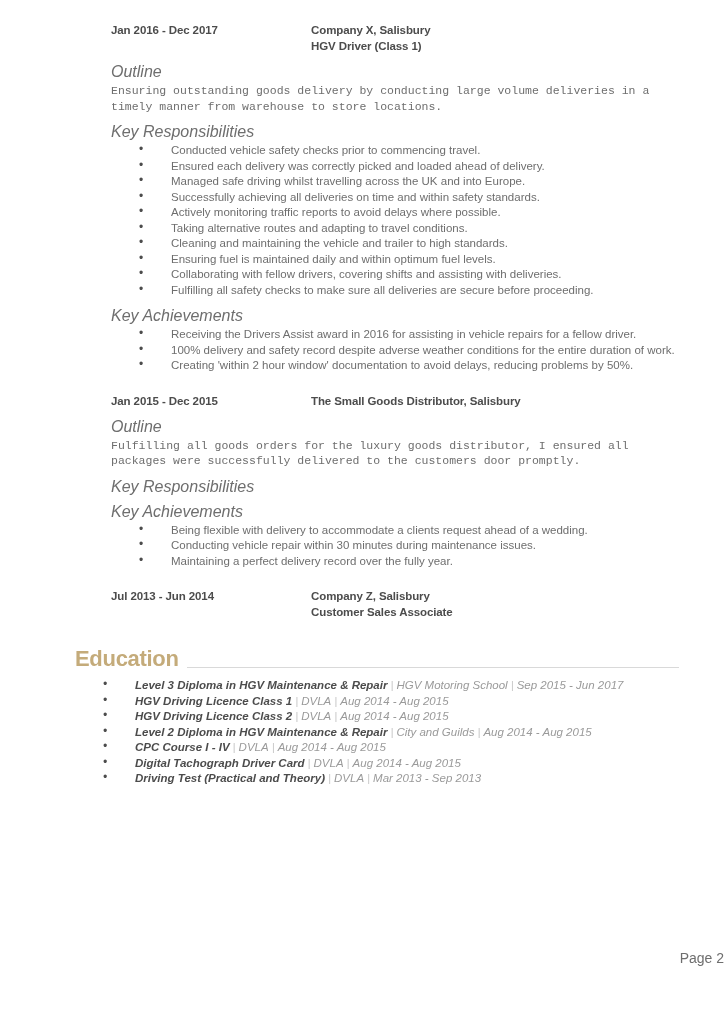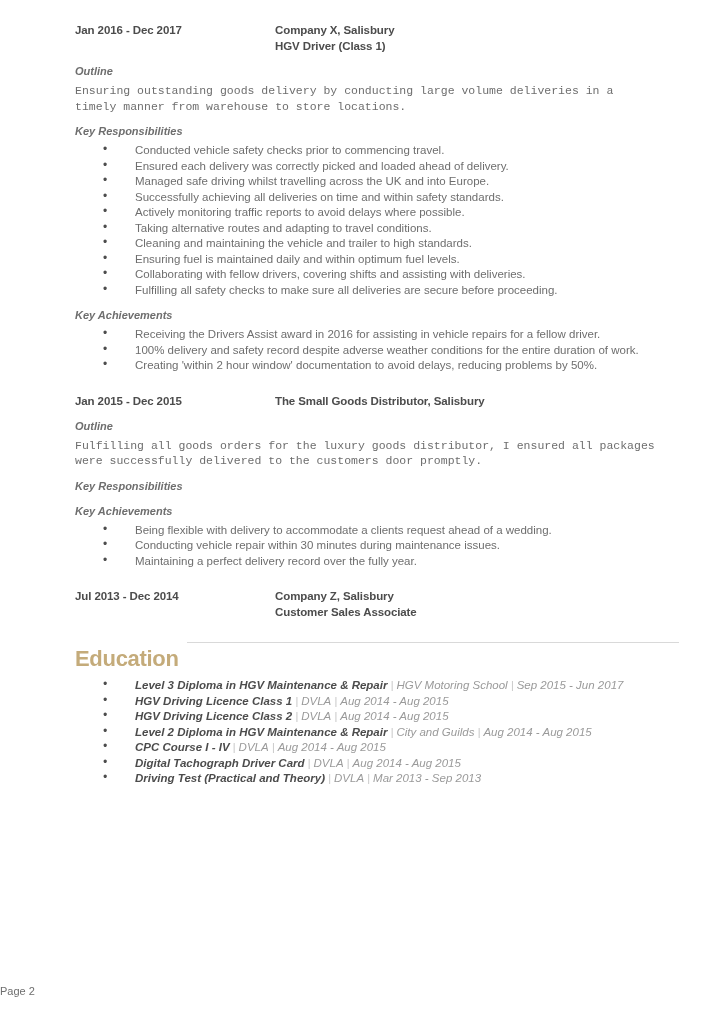--- a/index.html
+++ b/index.html
@@ -19,20 +19,21 @@
     width: 724px;
     height: 1024px;
     position: relative;
     box-sizing: border-box;
     padding: 22px 45px 0 75px;
   }
 
   
   .job {
     position: relative;
+    margin-left: 36px;
   }
   .job-head {
     display: flex;
     align-items: flex-start;
     margin-bottom: 2px;
   }
   .job-dates {
     width: 200px;
     flex: 0 0 200px;
     font-size: 11.5px;
@@ -46,27 +47,26 @@
     font-size: 11.5px;
     font-weight: bold;
     color: #4c4c4c;
     line-height: 16px;
     letter-spacing: -0.1px;
   }
   .job-company { display: block; }
   .job-title { display: block; }
 
   .sub-label {
-    font-size: 11px;
+    font-size: 16px;
     font-style: italic;
     color: #6e6e6e;
     margin-top: 10px;
     margin-bottom: 4px;
     line-height: 15px;
-    font-weight: bold;
   }
   .outline-text {
     font-size: 11.5px;
     color: #6e6e6e;
     line-height: 15.5px;
     margin: 0 0 2px 0;
     max-width: 580px;
     font-family: Liberation Mono, monospace;
   }
 
@@ -89,21 +89,21 @@
     left: 28px;
     top: -1px;
     font-size: 12px;
     color: #4c4c4c;
   }
   .gap-lg { height: 19px; }
 
   
   .section-header {
     display: flex;
-    align-items: flex-start;
+    align-items: flex-end;
     margin-top: 26px;
     margin-bottom: 6px;
   }
   .section-title {
     font-size: 22px;
     font-weight: bold;
     color: #c4ab7a;
     letter-spacing: -0.3px;
     line-height: 26px;
     white-space: nowrap;
@@ -147,23 +147,23 @@
     color: #c8c8c8;
     padding: 0 3px;
   }
   .edu-meta { color: #9a9a9a; }
 
   
   .footer {
     position: absolute;
     left: 0;
     right: 0;
-    bottom: 27px;
-    text-align: left;
-    font-size: 11px;
+    bottom: 58px;
+    text-align: right;
+    font-size: 14px;
     color: #6e6e6e;
   }
 </style>
 </head>
 <body>
 
 <div class="page">
 
   <div class="job">
     <div class="job-head">
@@ -213,21 +213,21 @@
       <li>Being flexible with delivery to accommodate a clients request ahead of a wedding.</li>
       <li>Conducting vehicle repair within 30 minutes during maintenance issues.</li>
       <li>Maintaining a perfect delivery record over the fully year.</li>
     </ul>
   </div>
 
   <div class="gap-lg"></div>
 
   <div class="job">
     <div class="job-head">
-      <div class="job-dates">Jul 2013 - Dec 2014</div>
+      <div class="job-dates">Jul 2013 - Jun 2014</div>
       <div class="job-right">
         <span class="job-company">Company Z, Salisbury</span>
         <span class="job-title">Customer Sales Associate</span>
       </div>
     </div>
   </div>
 
   <div class="section-header">
     <div class="section-title">Education</div>
     <div class="section-rule"></div>

